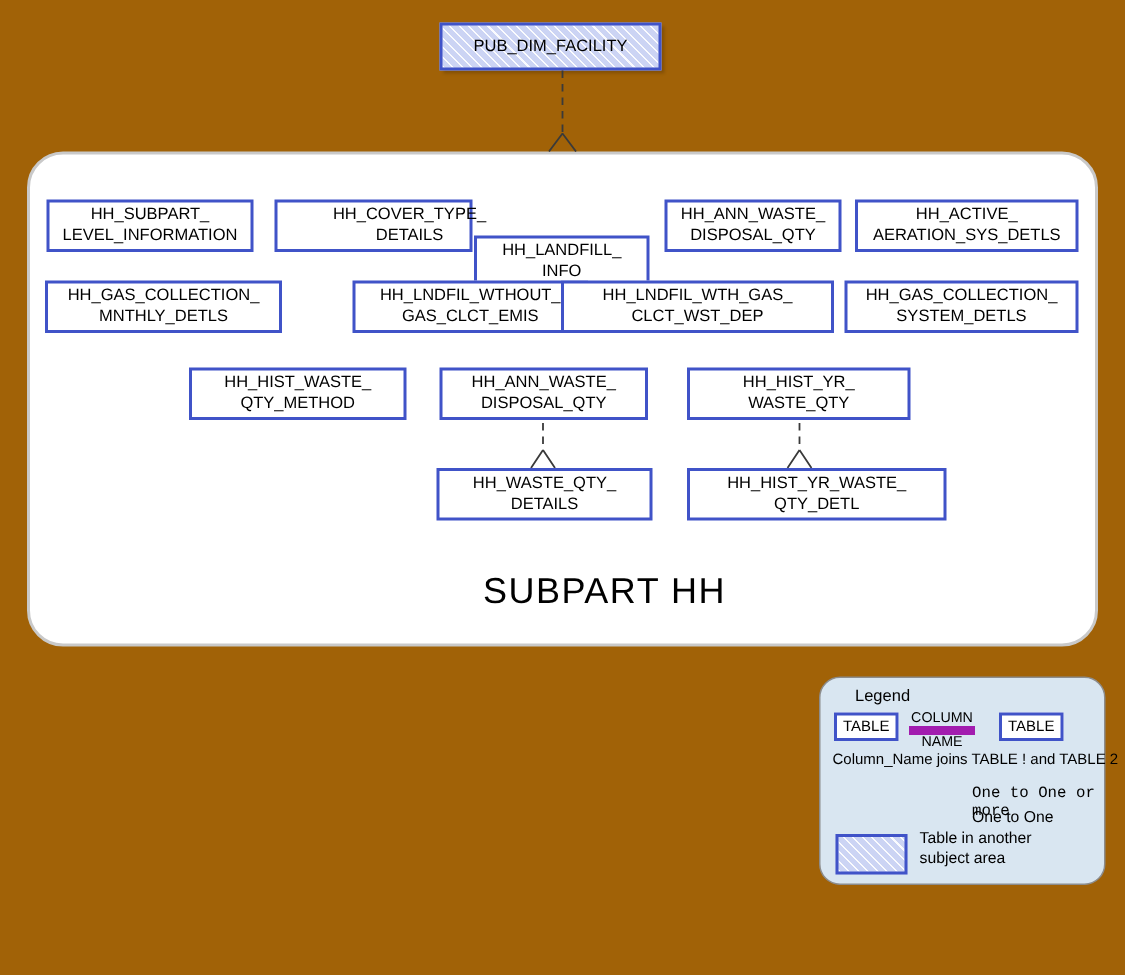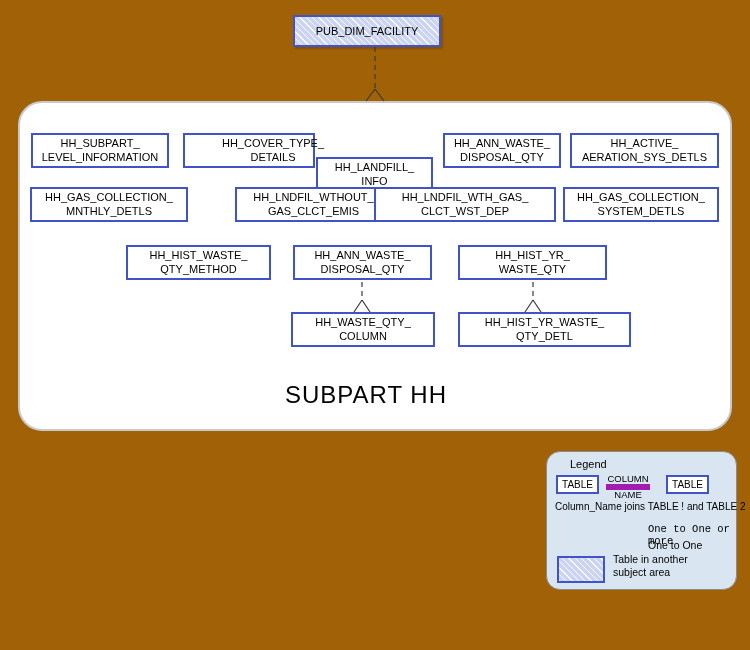--- a/index.html
+++ b/index.html
@@ -33,21 +33,21 @@
     border:2px solid var(--table-border);
     display:flex;align-items:center;justify-content:center;
     font-size:11px;box-shadow:2px 2px 2px rgba(0,0,0,.18);
   }
   #container{
     position:absolute;left:18px;top:101px;width:714px;height:330px;box-sizing:border-box;
     border:2px solid var(--container-border);border-radius:24px;background:#fff;
   }
   #subject-title{
     position:absolute;left:18px;top:381px;width:696px;text-align:center;
-    font-size:24px;font-weight:500;letter-spacing:1px;
+    font-size:24px;font-weight:500;letter-spacing:1px;padding-left:37px;
   }
   svg.layer{position:absolute;left:0;top:0;pointer-events:none;}
   .conn{stroke:var(--connector);stroke-width:1.2;fill:none;}
   .conn-legend{stroke:var(--legend-line);stroke-width:1.4;fill:none;}
   .conn-solid{stroke:#555;stroke-width:1;fill:none;}
   #legend{
     position:absolute;left:546px;top:451px;width:191px;height:139px;box-sizing:border-box;
     background:var(--legend-bg);border:1.5px solid var(--legend-border);border-radius:14px;
   }
   #legend-title{position:absolute;left:558px;top:458px;font-size:11px;padding-left:12px;}
@@ -129,21 +129,21 @@
 SYSTEM_DETLS</div>
 
   <div class="tbox" style="left:126px;top:245px;width:145px;">HH_HIST_WASTE_
 QTY_METHOD</div>
   <div class="tbox" style="left:293px;top:245px;width:139px;">HH_ANN_WASTE_
 DISPOSAL_QTY</div>
   <div class="tbox" style="left:458px;top:245px;width:149px;">HH_HIST_YR_
 WASTE_QTY</div>
 
   <div class="tbox" style="left:291px;top:312px;width:144px;">HH_WASTE_QTY_
-COLUMN</div>
+DETAILS</div>
   <div class="tbox" style="left:458px;top:312px;width:173px;">HH_HIST_YR_WASTE_
 QTY_DETL</div>
 
   <div id="subject-title">SUBPART HH</div>
 
   <div id="legend"></div>
   <div id="legend-title">Legend</div>
   <div id="legend-table-left" class="legend-tbox">TABLE</div>
   <div id="legend-table-right" class="legend-tbox">TABLE</div>
   <div id="legend-colname">

